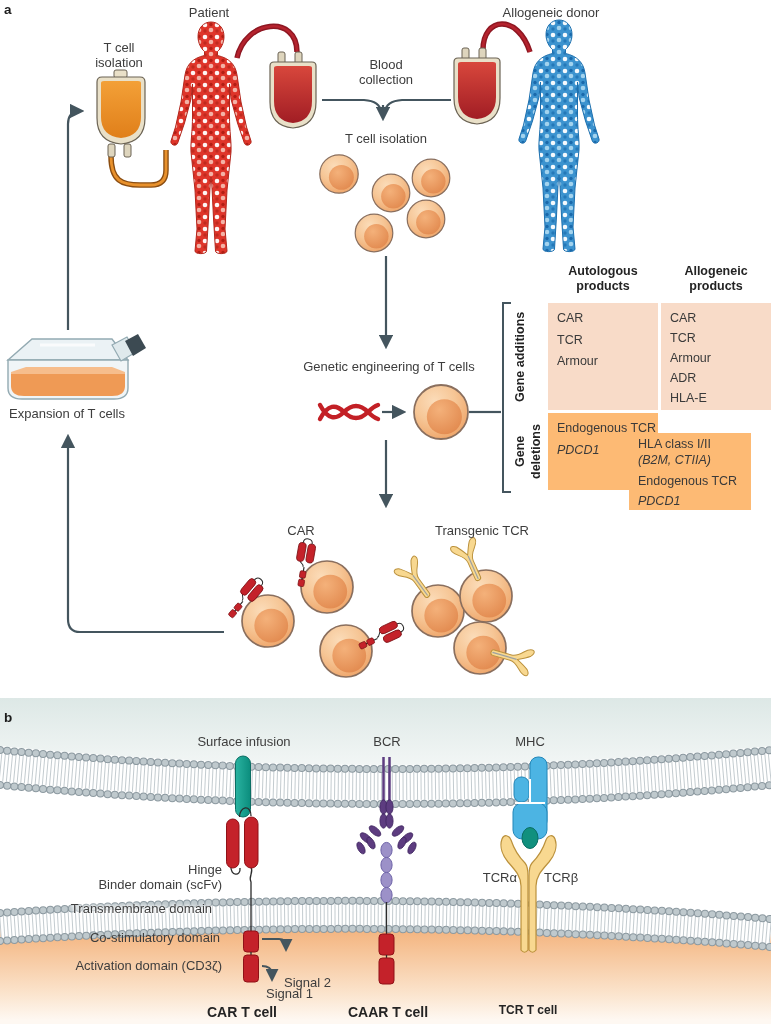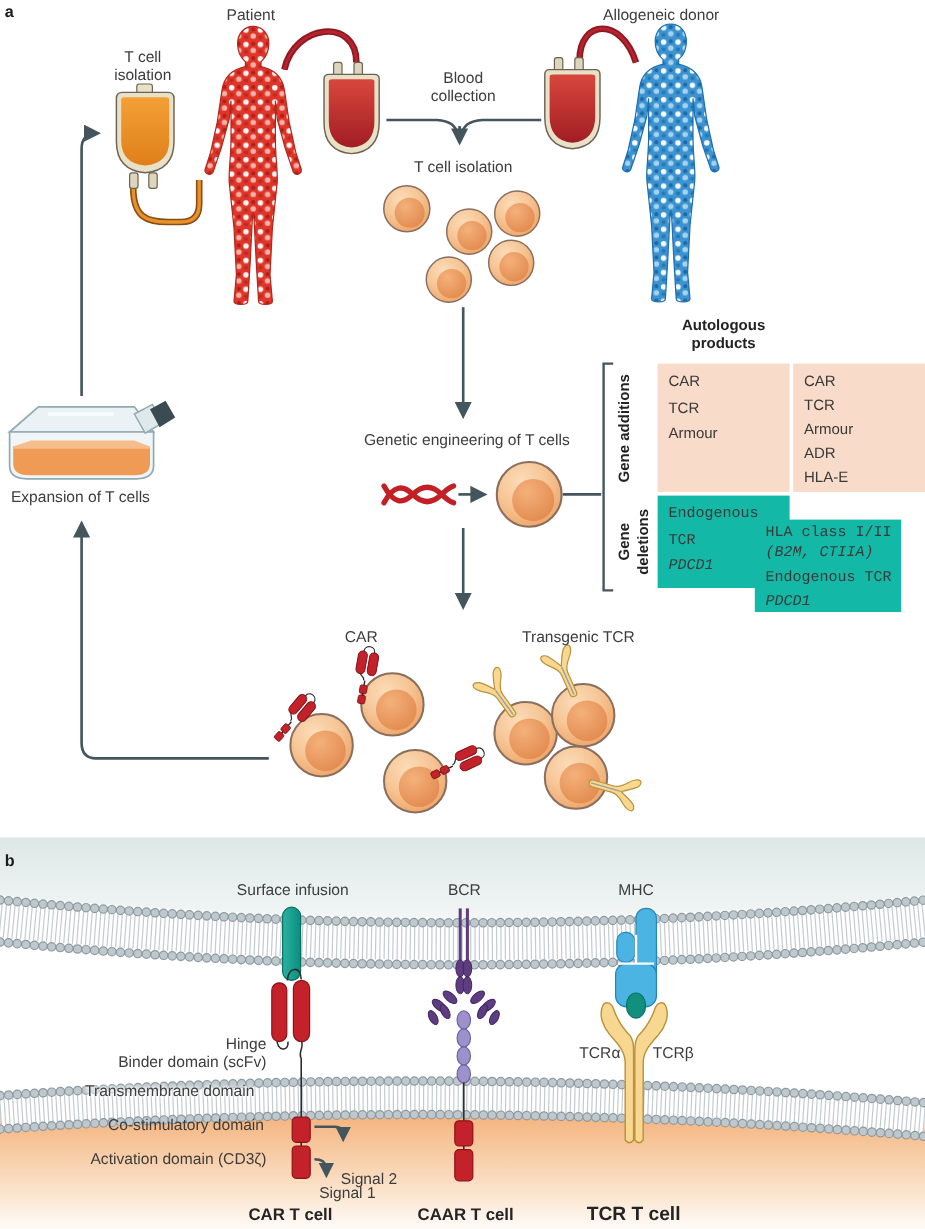--- a/index.html
+++ b/index.html
@@ -11,21 +11,21 @@
   .wrap{white-space:normal;}
   .bold{font-weight:700;color:#242424;}
   .panel{font-weight:700;font-size:13.5px;color:#1c1c1c;}
   .ra{text-align:right;}
   .halo{text-shadow:0 0 3px #fff,0 0 3px #fff,0 0 4px #fff;}
   .thead{position:absolute;width:110px;text-align:center;font-weight:700;font-size:12.5px;
          color:#232323;line-height:1.18;white-space:normal;}
   .tcell{position:absolute;font-size:12.5px;color:#3a3a3a;line-height:21.5px;
          padding:5px 0 0 9px;box-sizing:border-box;}
   .pink{background:#f8dbc8;}
-  .blue{background:#14b8a6;font-family:Liberation Mono, monospace;}
+  .blue{background:#fdba74;}
   .it{font-style:italic;}
   .vlab{position:absolute;writing-mode:vertical-rl;transform:rotate(180deg);
         text-align:center;font-weight:700;font-size:12.5px;color:#232323;line-height:1.3;}
 </style>
 </head>
 <body>
 
 <div id="fig">
 
 <svg id="art" width="771" height="1024" viewBox="0 0 771 1024">
@@ -280,20 +280,21 @@
 <div class="lb cx" style="left:551px;top:5px;">Allogeneic donor</div>
 <div class="lb cx wrap" style="left:119px;top:40px;width:60px;">T cell isolation</div>
 <div class="lb cx wrap" style="left:386px;top:57px;width:78px;">Blood collection</div>
 <div class="lb cx" style="left:386px;top:131px;">T cell isolation</div>
 <div class="lb cx" style="left:389px;top:359px;">Genetic engineering of T cells</div>
 <div class="lb cx" style="left:67px;top:406px;">Expansion of T cells</div>
 <div class="lb cx" style="left:301px;top:523px;">CAR</div>
 <div class="lb cx" style="left:482px;top:523px;">Transgenic TCR</div>
 
 <div class="thead" style="left:548px;top:264px;">Autologous products</div>
+<div class="thead" style="left:661px;top:264px;">Allogeneic products</div>
 <div class="vlab" style="left:512px;top:303px;height:107px;">Gene additions</div>
 <div class="vlab" style="left:512px;top:413px;height:77px;">Gene deletions</div>
 
 <div class="tcell pink" style="left:548px;top:303px;width:110px;height:107px;">
   <div>CAR</div>
   <div>TCR</div>
   <div>Armour</div>
 </div>
 <div class="tcell pink" style="left:661px;top:303px;width:110px;height:107px;line-height:20px;">
   <div>CAR</div>
@@ -321,15 +322,15 @@
 <div class="lb ra" style="right:549px;top:862px;">Hinge</div>
 <div class="lb ra halo" style="right:559px;top:901px;">Transmembrane domain</div>
 <div class="lb ra" style="right:551px;top:930px;">Co-stimulatory domain</div>
 <div class="lb ra" style="right:549px;top:958px;">Activation domain (CD3ζ)</div>
 <div class="lb" style="left:284px;top:955px;margin-top:20px;">Signal 2</div>
 <div class="lb" style="left:266px;top:986px;">Signal 1</div>
 <div class="lb ra" style="right:254px;top:870px;">TCRα</div>
 <div class="lb" style="left:544px;top:870px;">TCRβ</div>
 <div class="lb cx bold" style="left:242px;top:1004px;font-size:14px;">CAR T cell</div>
 <div class="lb cx bold" style="left:388px;top:1004px;font-size:14px;">CAAR T cell</div>
-<div class="lb cx bold" style="left:528px;top:1004px;font-size:16px;">TCR T cell</div>
+<div class="lb cx bold" style="left:528px;top:1004px;font-size:12px;">TCR T cell</div>
 
 </div>
 
 </body></html>

